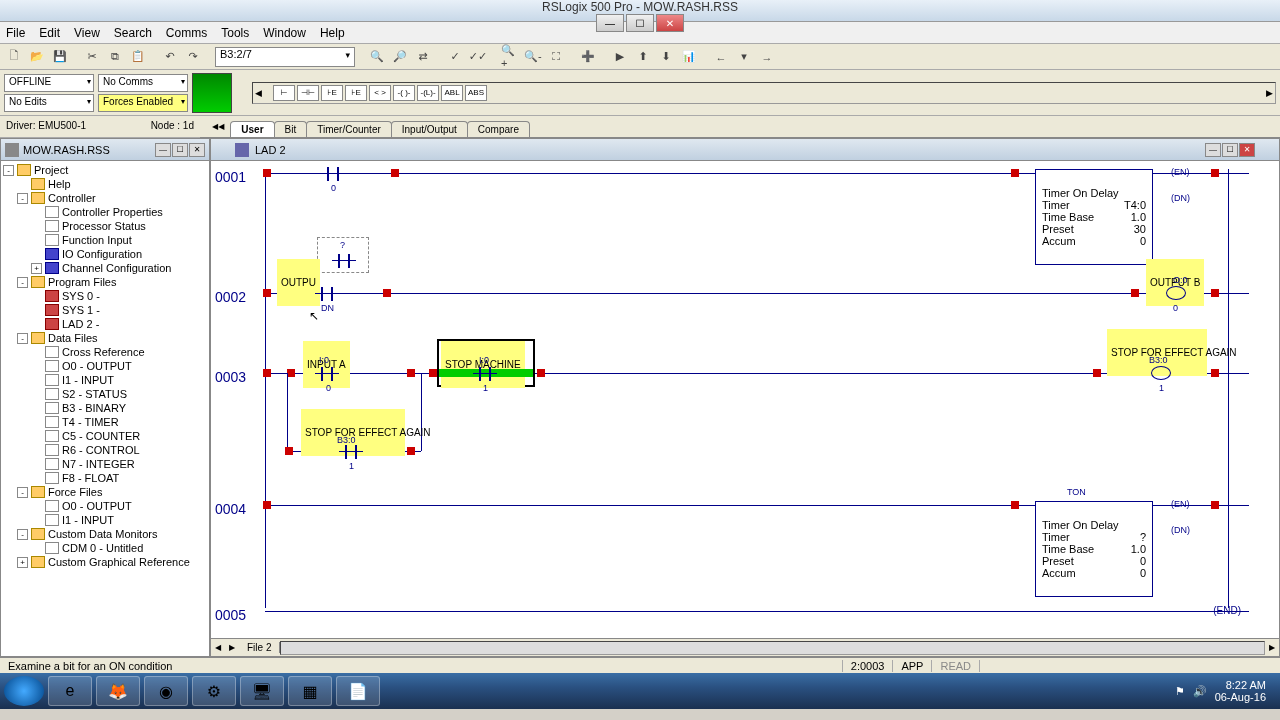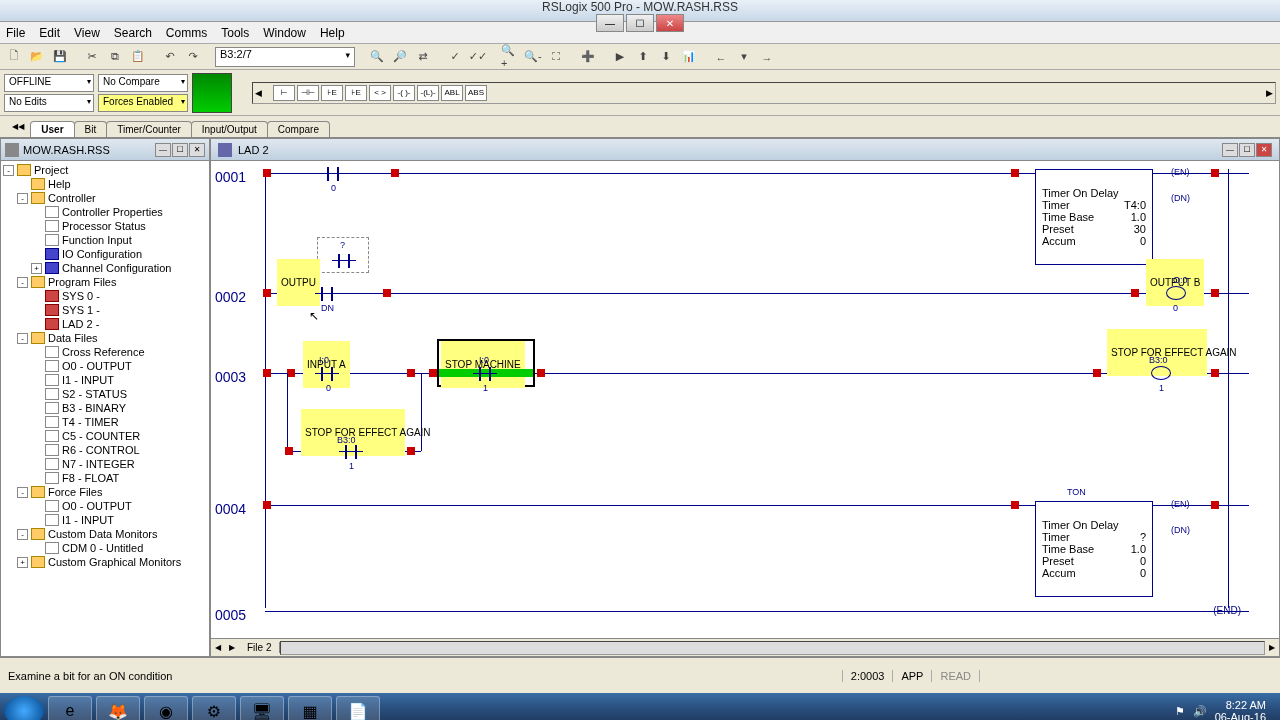--- a/index.html
+++ b/index.html
@@ -52,21 +52,21 @@
 .tnode .noexp { width: 11px; }
 .tnode .ficon { width: 14px; height: 12px; display: inline-block; }
 .ficon.folder { background: #fc6; border: 1px solid #a80; }
 .ficon.doc { background: #fff; border: 1px solid #888; }
 .ficon.red { background: #c44; border: 1px solid #800; }
 .ficon.blue { background: #44c; border: 1px solid #008; }
 .tnode.d1 { padding-left: 14px; }
 .tnode.d2 { padding-left: 28px; }
 
 .ladder-panel { flex: 1; background: #fff; border: 1px solid #888; display: flex; flex-direction: column; }
-.ladder-title { height: 22px; background: linear-gradient(#e0e8f0,#c0d0e0); display: flex; align-items: center; padding: 0 7px; font-size: 11px; border-bottom: 1px solid #888; }
+.ladder-title { height: 22px; background: linear-gradient(#e0e8f0,#c0d0e0); display: flex; align-items: center; padding: 0 24px; font-size: 11px; border-bottom: 1px solid #888; }
 .ladder-title .icon { width: 14px; height: 14px; background: #66a; margin-right: 6px; }
 .ladder-title .btns { margin-left: auto; display: flex; gap: 1px; }
 .ladder-title .btns span { width: 16px; height: 14px; background: #ddd; border: 1px solid #888; font-size: 8px; display: inline-flex; align-items: center; justify-content: center; }
 .ladder-title .btns .close { background: #c44; color: #fff; }
 .ladder-body { flex: 1; position: relative; overflow: auto; background: #fff; }
 .rung-num { position: absolute; left: 4px; width: 36px; color: #008; font-size: 14px; }
 .rung-line { position: absolute; left: 54px; right: 30px; height: 1px; background: #008; }
 .rail-l { position: absolute; left: 54px; top: 8px; bottom: 30px; width: 1px; background: #008; }
 .rail-r { position: absolute; right: 50px; top: 8px; bottom: 30px; width: 1px; background: #008; }
 .hnd { position: absolute; width: 8px; height: 8px; background: #c00; }
@@ -80,21 +80,21 @@
 .timer-row { display: flex; justify-content: space-between; }
 .endn { position: absolute; right: 38px; font-size: 10px; color: #008; }
 .highlight-box { position: absolute; border: 2px solid #000; }
 .green-bar { position: absolute; height: 8px; background: #0c0; }
 
 .ladder-tabs { height: 18px; background: #ece9d8; display: flex; align-items: center; border-top: 1px solid #888; }
 .ladder-tabs .nav { width: 14px; font-size: 8px; text-align: center; }
 .ladder-tabs .lab { padding: 0 8px; font-size: 10px; border-right: 1px solid #888; }
 .ladder-tabs .scroll { flex: 1; height: 14px; background: #ddd; border: 1px inset #999; }
 
-.statusbar { height: 36px; background: #ece9d8; display: flex; align-items: center; border-top: 1px solid #888; font-size: 10px; }
+.statusbar { height: 16px; background: #ece9d8; display: flex; align-items: center; border-top: 1px solid #888; font-size: 10px; }
 .statusbar .cell { padding: 0 8px; border-right: 1px solid #aaa; }
 
 .taskbar { height: 36px; background: linear-gradient(#3a6ea5,#2a5080 40%,#1a3050); display: flex; align-items: center; padding: 0 4px; gap: 4px; }
 .start { width: 40px; height: 30px; border-radius: 50%; background: radial-gradient(circle,#4af,#048); }
 .tapp { width: 44px; height: 30px; background: rgba(255,255,255,0.15); border:1px solid rgba(255,255,255,0.3); border-radius: 3px; display: flex; align-items: center; justify-content: center; font-size: 16px; }
 .tray { margin-left: auto; color: #fff; font-size: 10px; text-align: right; padding-right: 10px; display:flex; align-items:center; gap:8px;}
 </style>
 </head>
 <body>
 
@@ -155,39 +155,43 @@
   <span class="tbtn">▾</span>
   <span class="tbtn">→</span>
 </div>
 
 <div class="status-panel">
   <div class="stat-col">
     <div class="stat-field">OFFLINE</div>
     <div class="stat-field">No Edits</div>
   </div>
   <div class="stat-col">
-    <div class="stat-field">No Compare</div>
+    <div class="stat-field">No Comms</div>
     <div class="stat-field yellow">Forces Enabled</div>
   </div>
   <div class="anim-box"></div>
   <div style="width:12px"></div>
   <div class="instr-bar">
     <span class="isym">⊢</span>
     <span class="isym">⊣⊢</span>
     <span class="isym">⊦E</span>
     <span class="isym">⊦E</span>
     <span class="isym">&lt; &gt;</span>
     <span class="isym">-( )-</span>
     <span class="isym">-(L)-</span>
     <span class="isym">ABL</span>
     <span class="isym">ABS</span>
   </div>
 </div>
 
 <div style="display:flex; height:22px; background:#ece9d8; border-bottom:1px solid #aaa;">
+  <div style="width:200px; display:flex; justify-content:space-between; padding:2px 6px;">
+    <span class="driver-line">Driver: EMU500-1</span>
+    <span class="driver-line">Node : 1d</span>
+  </div>
   <div class="cat-tabs" style="flex:1;">
     <div class="ctab active">User</div>
     <div class="ctab">Bit</div>
     <div class="ctab">Timer/Counter</div>
     <div class="ctab">Input/Output</div>
     <div class="ctab">Compare</div>
   </div>
 </div>
 
 <div class="workspace">
@@ -339,21 +343,21 @@
           <span>Custom Data Monitors</span>
         </div>
       <div class="tnode d2">
           <span class="noexp"></span>
           <span class="ficon doc"></span>
           <span>CDM 0 - Untitled</span>
         </div>
       <div class="tnode d1">
           <span class="exp">+</span>
           <span class="ficon folder"></span>
-          <span>Custom Graphical Monitors</span>
+          <span>Custom Graphical Reference</span>
         </div>
     </div>
   </div>
 
   <div class="ladder-panel">
     <div class="ladder-title">
       <span class="icon"></span>
       <span>LAD 2</span>
       <div class="btns">
         <span>—</span>

